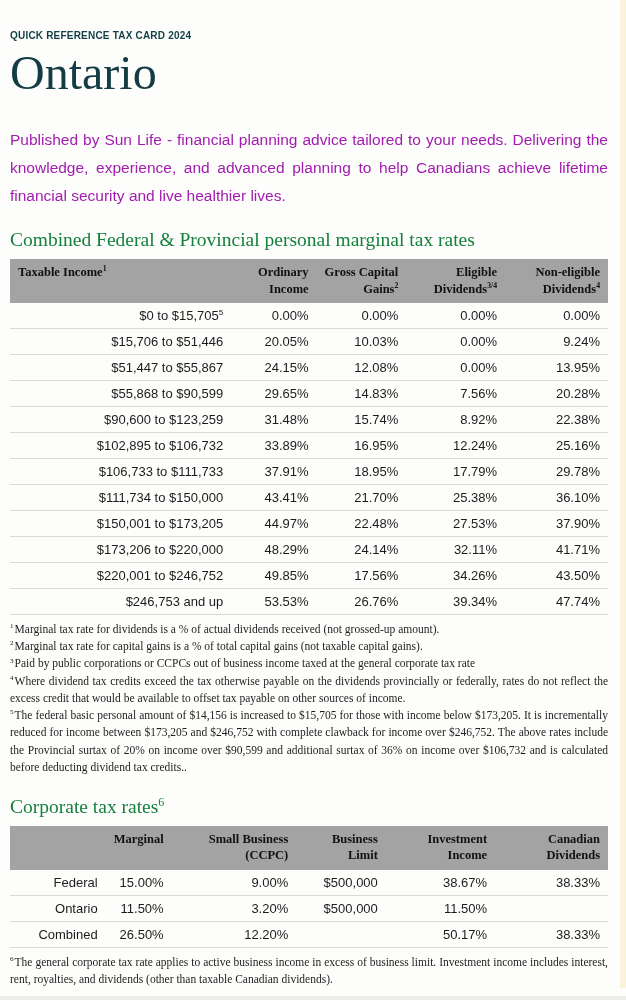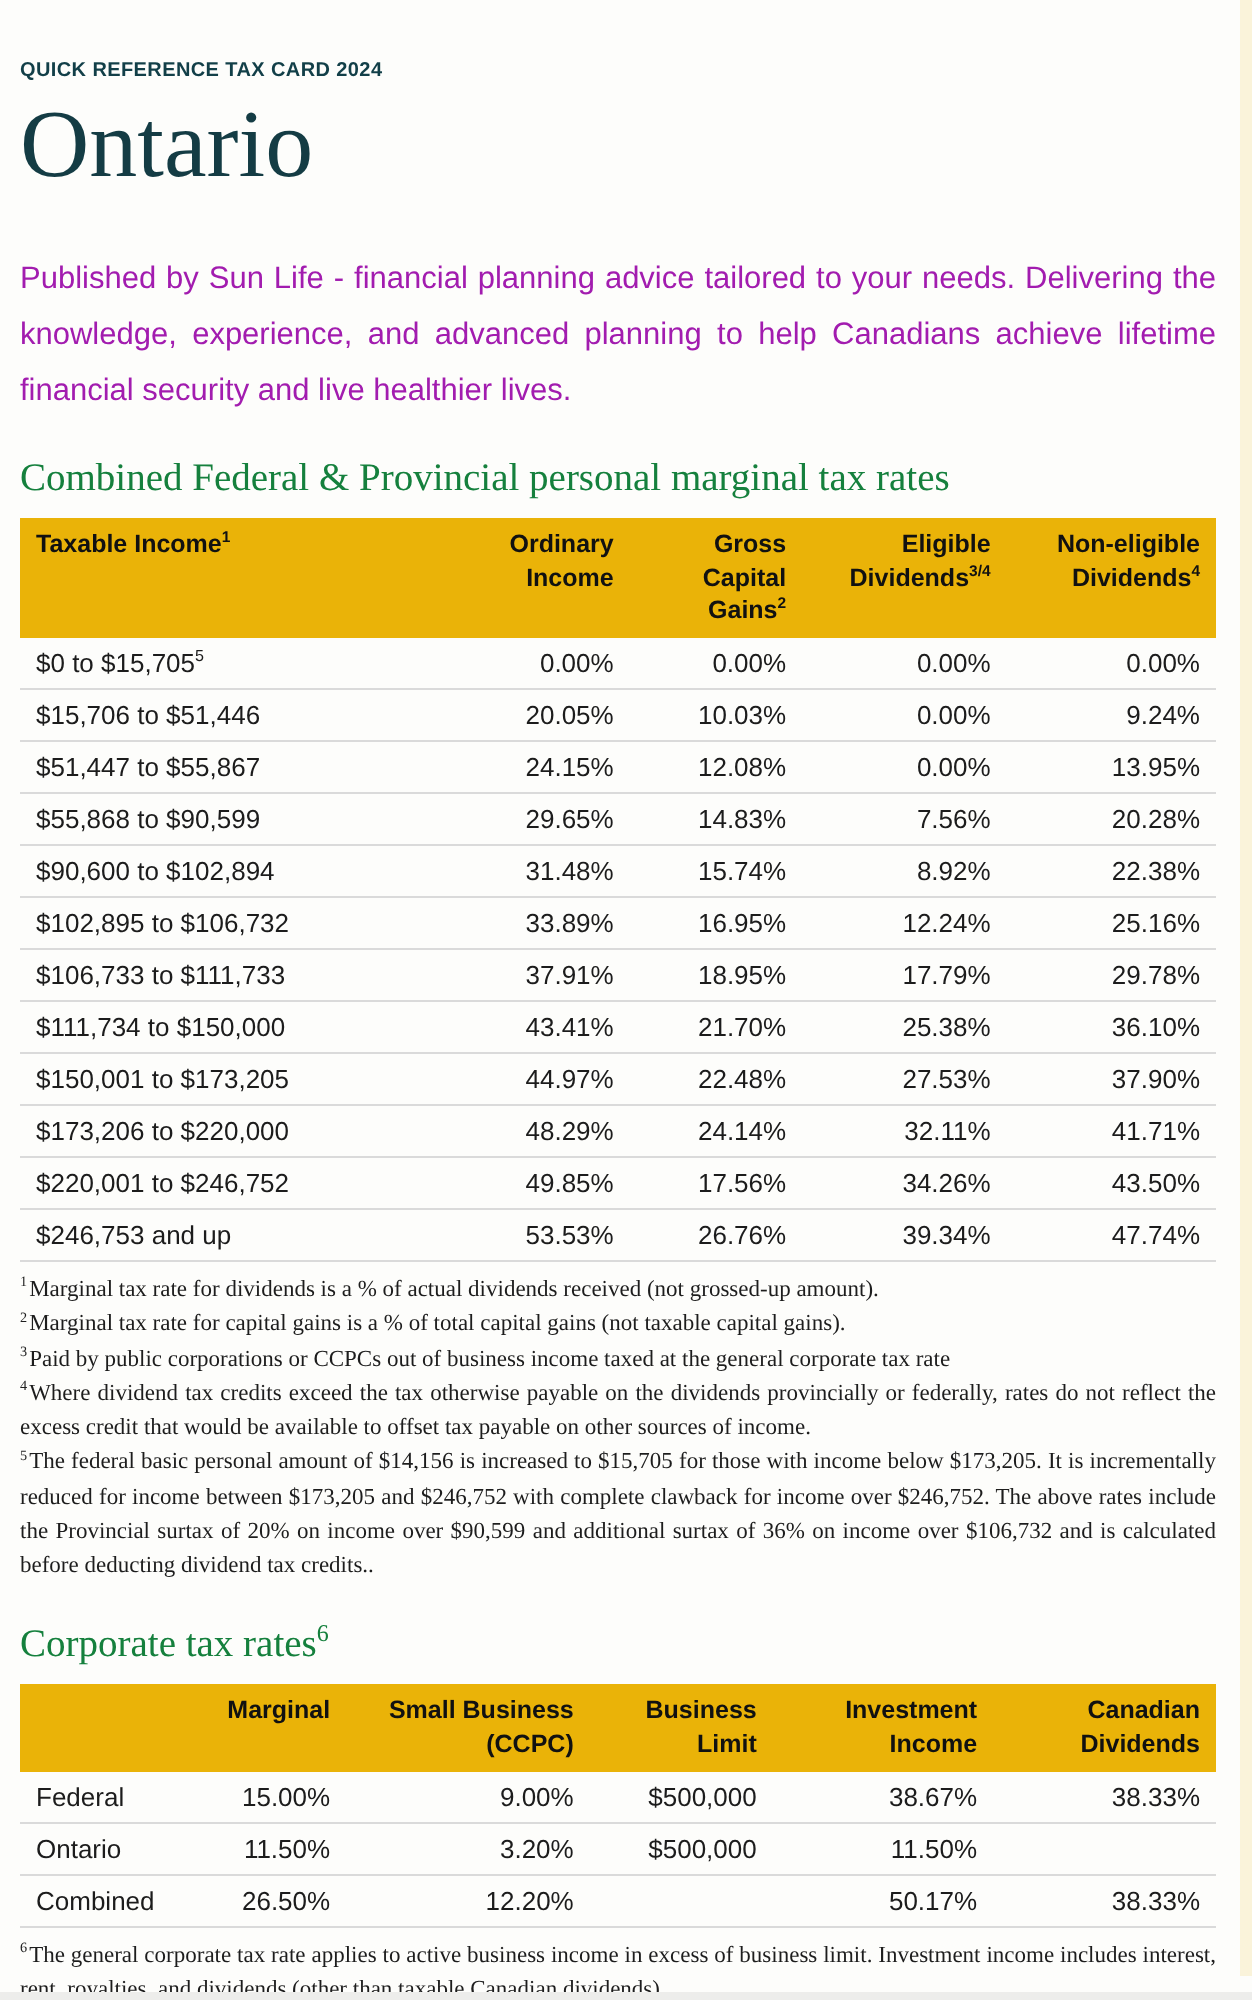--- a/index.html
+++ b/index.html
@@ -45,36 +45,37 @@
     font-weight:400;
     font-size:19.5px;
     color:#15803d;
     margin-top:20px;
     margin-bottom:8px;
   }
   h2.section-title sup { font-size:12px; }
 
   table { width:100%; border-collapse:collapse; }
   thead th {
-    background:#eab308;
+    background:#a3a3a3;
     font-size:12.5px; font-weight:700; line-height:1.3;
     padding:5px 8px 6px 8px;
     text-align:right; vertical-align:top;
     color:#111;
+    font-family:Liberation Serif, serif;
   }
   thead th:first-child { text-align:left; }
   tbody td {
     font-size:13px;
     padding:5px 8px;
     text-align:right;
     border-bottom:1px solid #dadada;
     color:#1c1c1c;
     white-space:nowrap;
   }
-  tbody td:first-child { text-align:left; }
+  tbody td:first-child { text-align:right; }
   sup { font-size:0.62em; vertical-align:super; line-height:0; }
 
   .personal-table col.c0 { width:37%; }
   .corp-table col.c0 { width:16%; }
 
   .footnotes { margin-top:6px; }
   .footnote {
     font-size:11.5px; line-height:1.5;
     text-align:justify;
     color:#1d1d1d;
@@ -137,21 +138,21 @@
             <td>13.95%</td>
           </tr>
           <tr>
             <td>$55,868 to $90,599</td>
             <td>29.65%</td>
             <td>14.83%</td>
             <td>7.56%</td>
             <td>20.28%</td>
           </tr>
           <tr>
-            <td>$90,600 to $102,894</td>
+            <td>$90,600 to $123,259</td>
             <td>31.48%</td>
             <td>15.74%</td>
             <td>8.92%</td>
             <td>22.38%</td>
           </tr>
           <tr>
             <td>$102,895 to $106,732</td>
             <td>33.89%</td>
             <td>16.95%</td>
             <td>12.24%</td>

